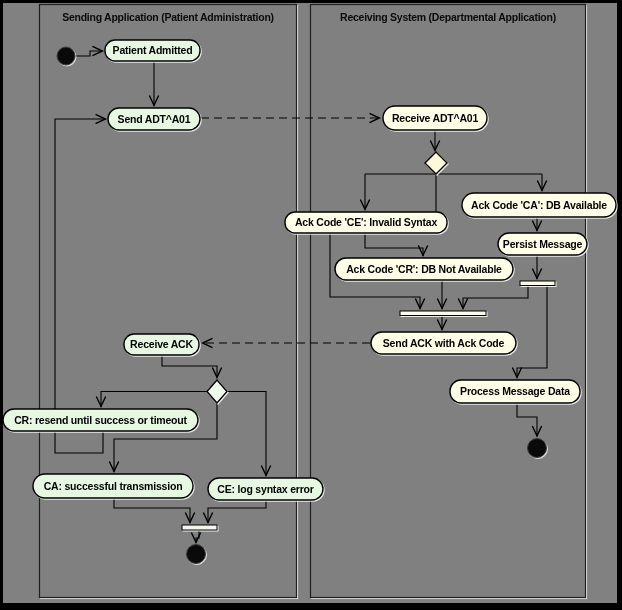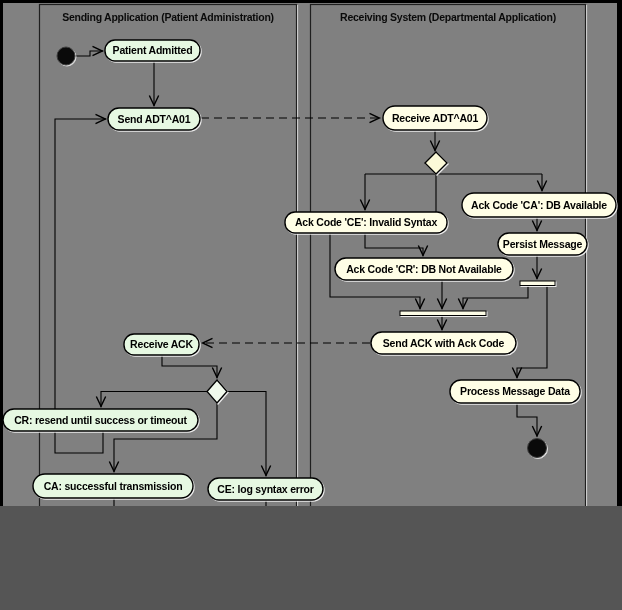--- a/index.html
+++ b/index.html
@@ -1,17 +1,17 @@
 <!DOCTYPE html>
 <html><head>
 <meta charset="utf-8">
 <style>
   html,body{margin:0;padding:0;background:#555;}
   .frame{
-    width:622px;height:506px;position:relative;background:#000;
+    width:622px;height:610px;position:relative;background:#000;
     font-family:"Liberation Sans", sans-serif;
   }
   svg{display:block;}
   .canvas-bg{fill:#818181;}
   .lane{fill:#808080;stroke:#1f1f1f;stroke-width:1.2;
         filter:drop-shadow(1px 1px 0 rgba(255,255,255,0.75));}
   .lane-title{font-size:10.5px;font-weight:700;fill:#0a0a0a;letter-spacing:-0.25px;}
   .edge{fill:none;stroke:#000;stroke-width:1.1;}
   .edge.dashed{stroke-dasharray:8 5;}
   .shape{stroke:#000;stroke-width:1.4;

